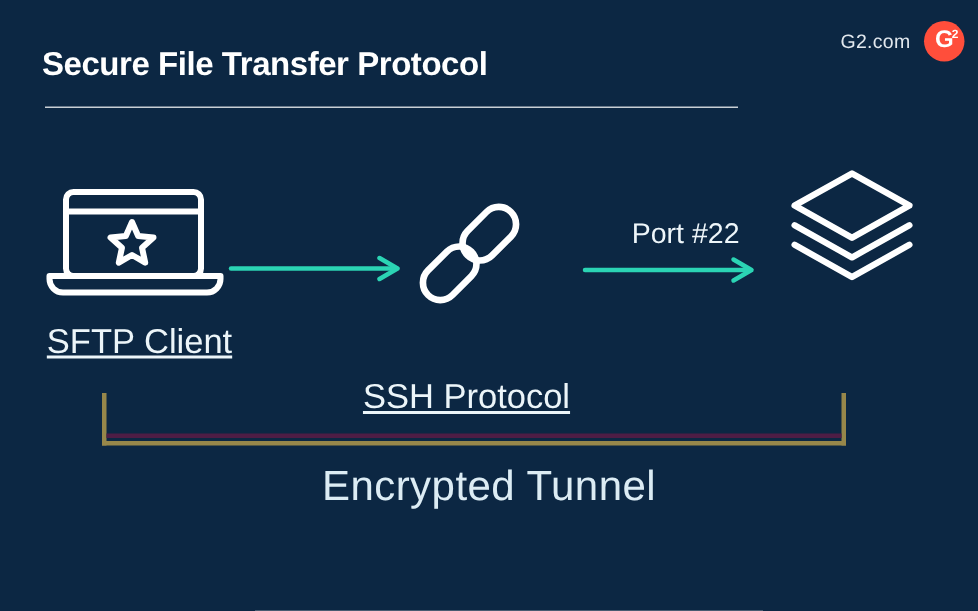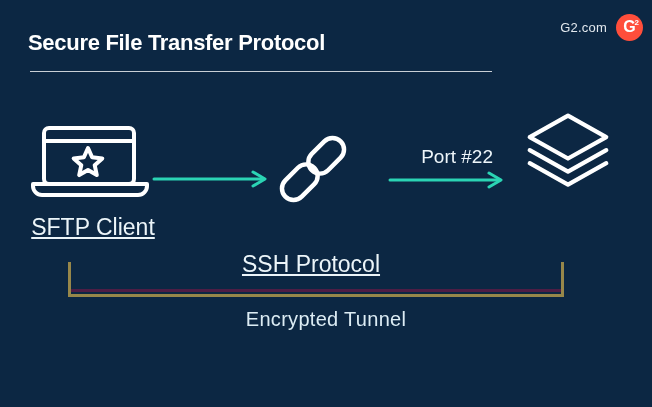--- a/index.html
+++ b/index.html
@@ -55,21 +55,21 @@
     border-right:3px solid var(--bracket-gold,#97874a);
     border-bottom:3px solid var(--bracket-gold,#97874a);
     box-sizing:border-box;
   }
   .tunnel-inner-line{
     position:absolute;left:0px;right:0px;bottom:2px;height:3px;
     background:var(--bracket-maroon,#4e1d45);
   }
   .tunnel-label{
     position:absolute;left:176px;top:308px;width:300px;text-align:center;
-    font-size:20px;color:#dcecf4;letter-spacing:0.3px;
+    font-size:28px;color:#dcecf4;letter-spacing:0.3px;
   }
 </style>
 </head>
 <body>
 
 <div class="stage">
 
   <h1 class="title">Secure File Transfer Protocol</h1>
   <div class="title-rule"></div>
 

